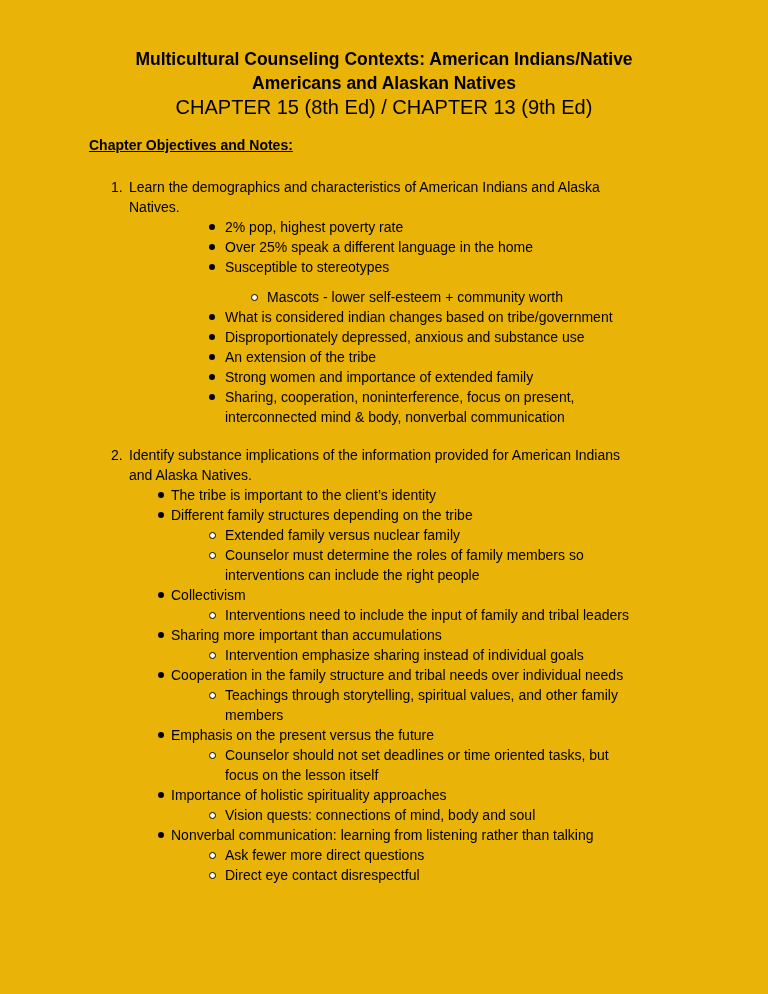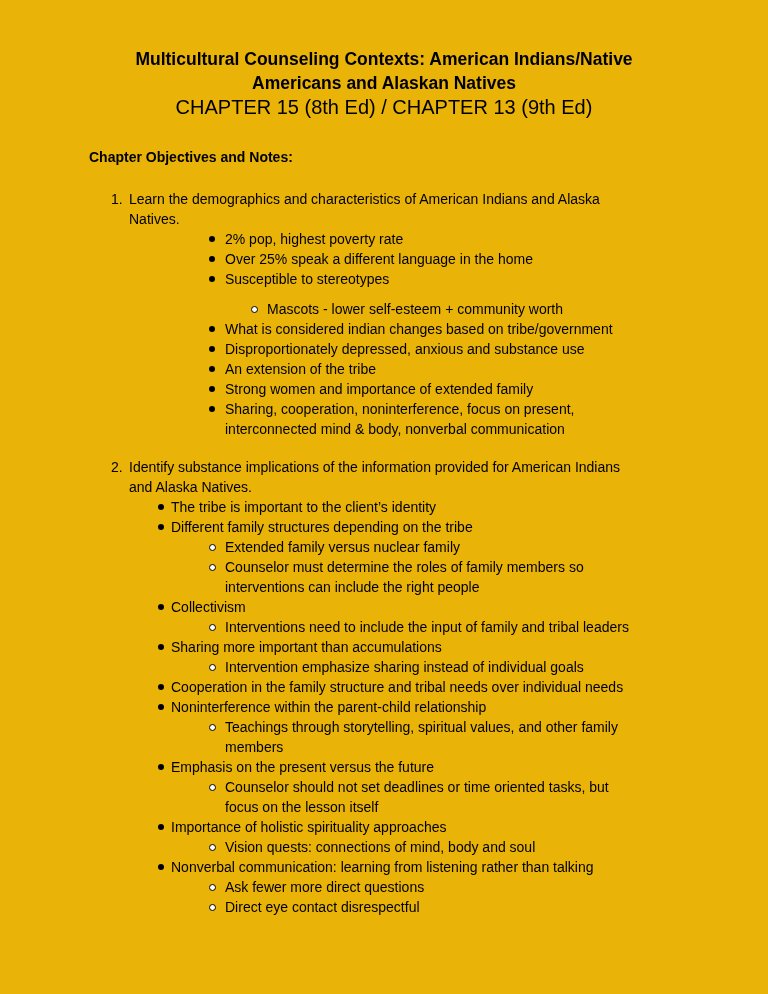--- a/index.html
+++ b/index.html
@@ -7,21 +7,21 @@
     position:relative;
     width:768px;height:994px;
     background:#eab308;color:#000000;
     font-family:"Liberation Sans","DejaVu Sans",sans-serif;
     font-size:14px;line-height:20px;
     overflow:hidden;
   }
   .content{padding:47px 89px 0 89px;}
   .title-line{font-weight:bold;font-size:17.5px;line-height:24px;text-align:center;white-space:nowrap;}
   .subtitle{font-weight:normal;font-size:20px;line-height:24px;text-align:center;white-space:nowrap;}
-  .sec-heading{margin-top:28px;font-weight:bold;white-space:nowrap;}
+  .sec-heading{margin-top:16px;font-weight:bold;text-decoration:underline;white-space:nowrap;}
   .list{margin-top:22px;}
   .obj2{margin-top:18px;}
   .row{position:relative;white-space:nowrap;line-height:20px;}
   .num{padding-left:40px;}
   .num .num-label{position:absolute;left:22px;top:0;}
   .lv2{padding-left:82px;}
   .lv3{padding-left:136px;}
   .lv4{padding-left:178px;margin-top:10px;}
   .lv2 > .mk{left:69px;}
   .lv3 > .mk{left:120px;}
@@ -135,24 +135,20 @@
           <span>Sharing more important than accumulations</span>
         </div>
         <div class="row lv3">
           <span class="mk circle"></span>
           <span>Intervention emphasize sharing instead of individual goals</span>
         </div>
         <div class="row lv2">
           <span class="mk disc"></span>
           <span>Cooperation in the family structure and tribal needs over individual needs</span>
         </div>
-        <div class="row lv2">
-          <span class="mk disc"></span>
-          <span>Noninterference within the parent-child relationship</span>
-        </div>
         <div class="row lv3">
           <span class="mk circle"></span>
           <span>Teachings through storytelling, spiritual values, and other family</span>
         </div>
         <div class="row lv3">
           <span>members</span>
         </div>
         <div class="row lv2">
           <span class="mk disc"></span>
           <span>Emphasis on the present versus the future</span>

